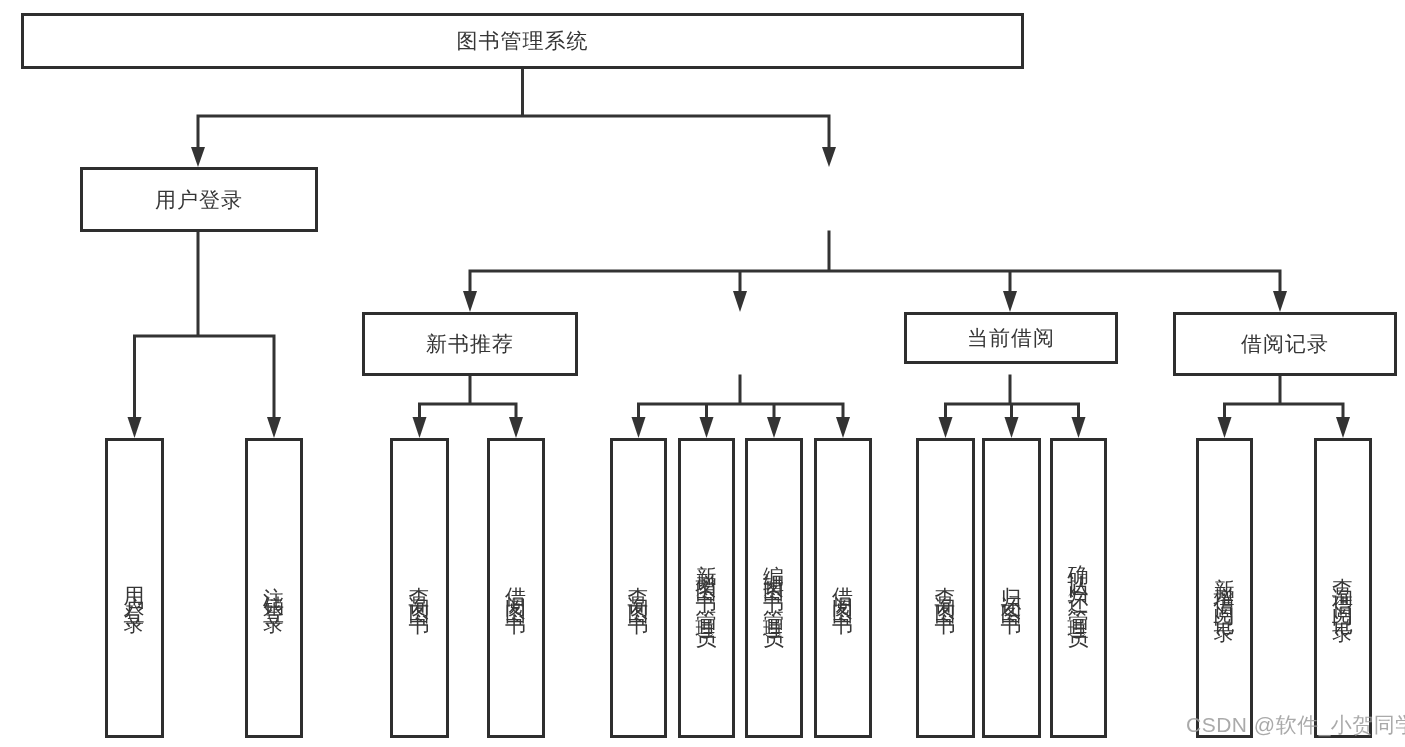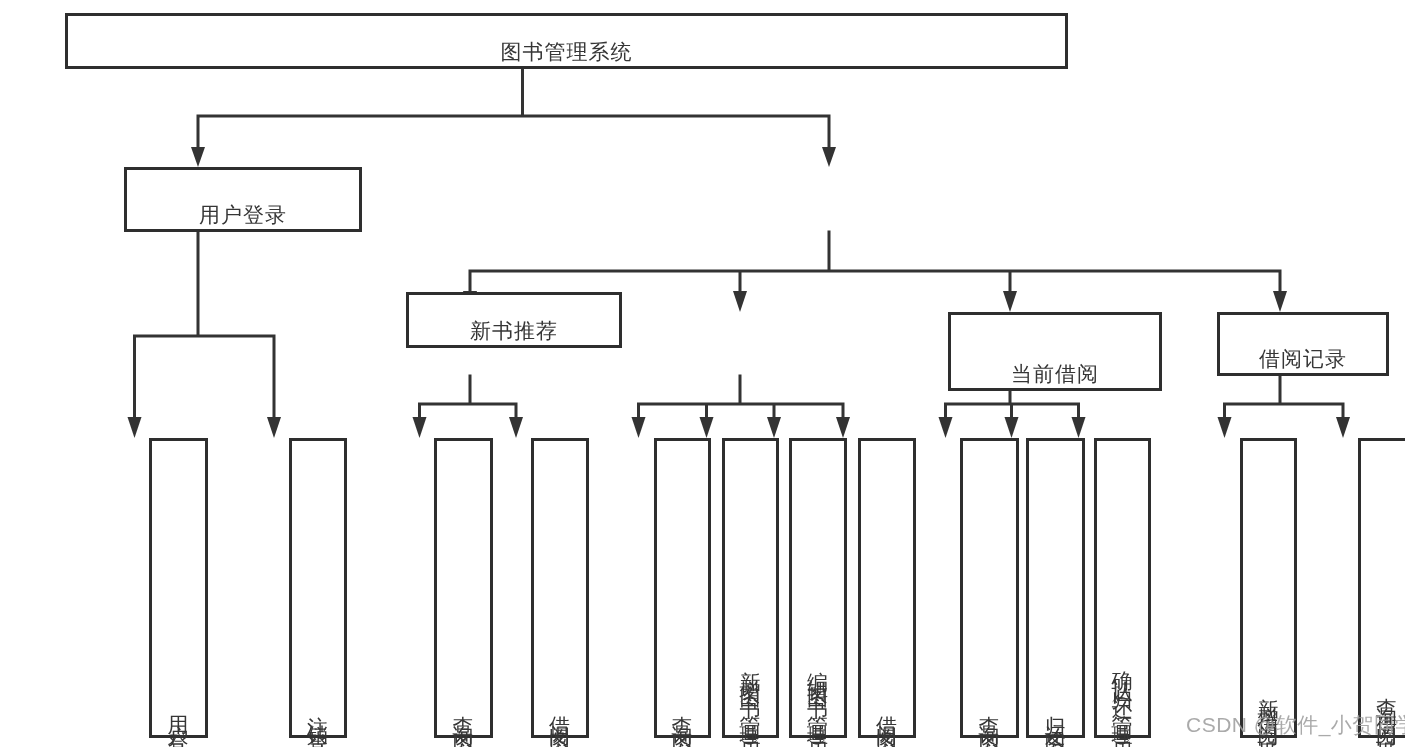--- a/index.html
+++ b/index.html
@@ -12,23 +12,22 @@
     font-family: "Liberation Sans", sans-serif;
   }
   .wires { position: absolute; left: 0; top: 0; width: 1405px; height: 747px; }
   .node {
     position: absolute;
     box-sizing: border-box;
     background: #ffffff;
     border: 3px solid #2e2e2e;
     color: #363636;
     display: flex;
-    align-items: flex-end;
+    align-items: center;
     justify-content: center;
-    margin-left: 44px;
   }
   .hnode { font-size: 21px; letter-spacing: 1px; white-space: nowrap; }
   .vnode span {
     writing-mode: vertical-rl;
     text-orientation: mixed;
     font-size: 21px;
     line-height: 1;
     letter-spacing: 9px;
   }
   .watermark {
@@ -107,27 +106,27 @@
   </svg>
 
   <div class="node hnode" style="left:21px; top:13px; width:1003px; height:56px;">
     <span>图书管理系统</span>
   </div>
 
   <div class="node hnode" style="left:80px; top:167px; width:238px; height:65px;">
     <span>用户登录</span>
   </div>
 
-  <div class="node hnode" style="left:362px; top:292px; width:216px; height:56px;">
+  <div class="node hnode" style="left:362px; top:312px; width:216px; height:64px;">
     <span>新书推荐</span>
   </div>
-  <div class="node hnode" style="left:904px; top:312px; width:214px; height:79px;">
+  <div class="node hnode" style="left:904px; top:312px; width:214px; height:52px;">
     <span>当前借阅</span>
   </div>
-  <div class="node hnode" style="left:1173px; top:312px; width:172px; height:64px;">
+  <div class="node hnode" style="left:1173px; top:312px; width:224px; height:64px;">
     <span>借阅记录</span>
   </div>
 
   <div class="node vnode" style="left:105px; top:438px; width:59px; height:300px;">
     <span>用户登录</span>
   </div>
   <div class="node vnode" style="left:245px; top:438px; width:58px; height:300px;">
     <span>注销登录</span>
   </div>
 

